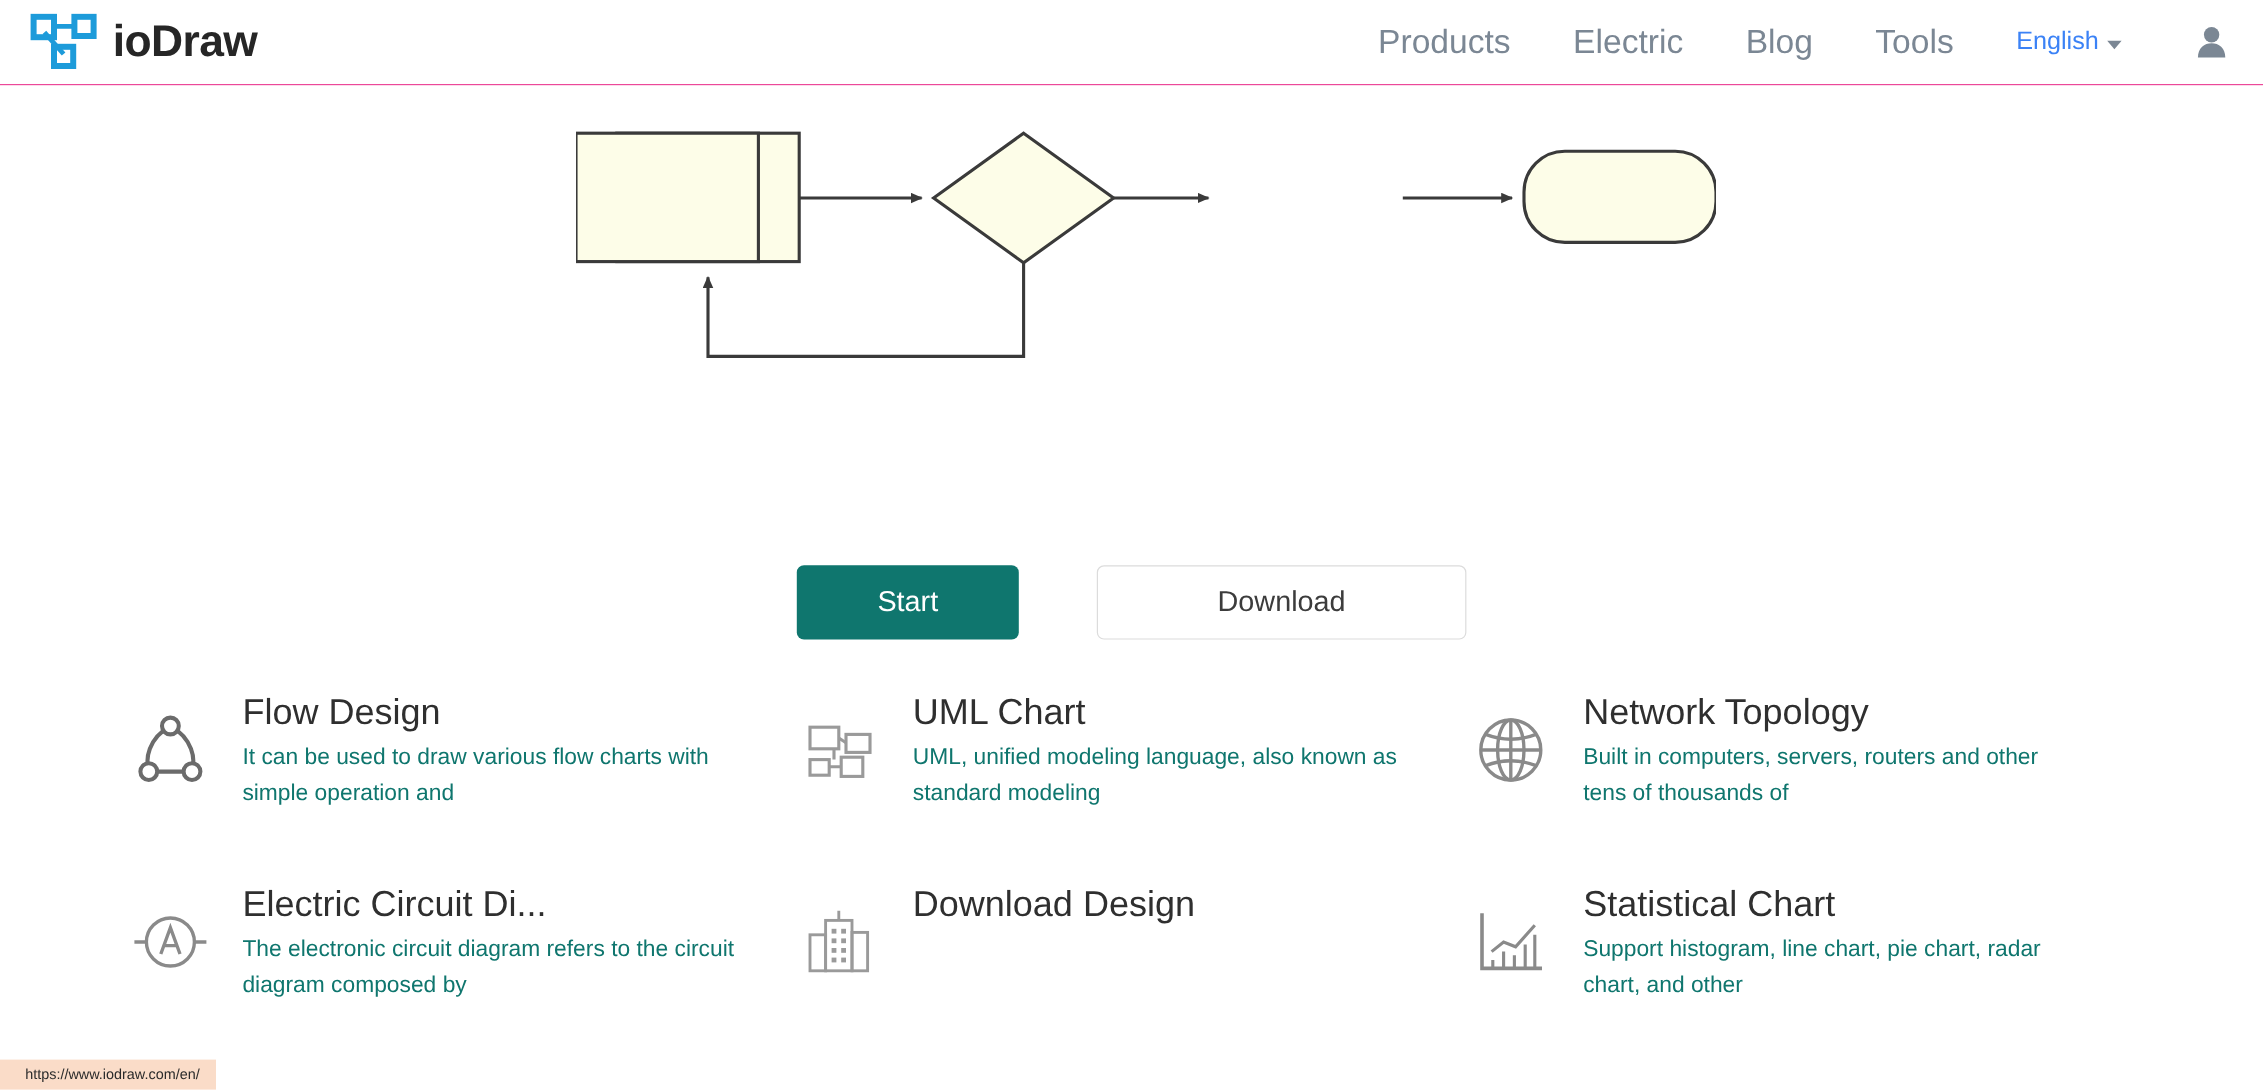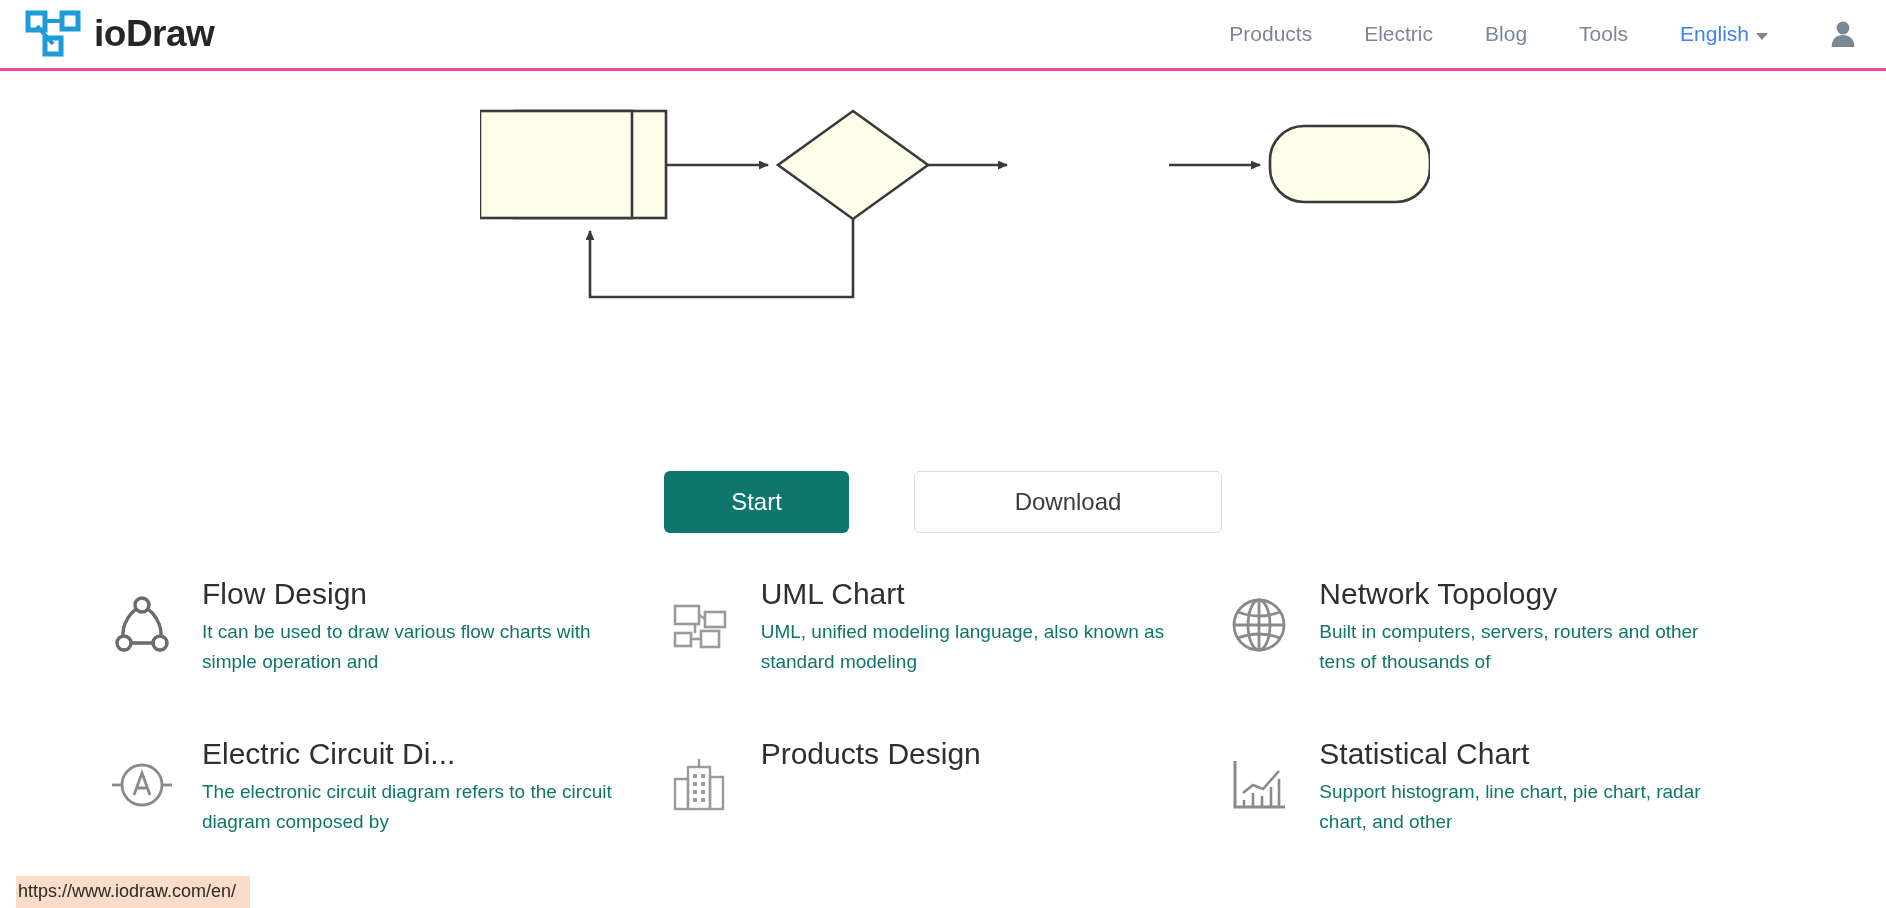--- a/index.html
+++ b/index.html
@@ -10,21 +10,21 @@
     background: #ffffff;
     font-family: "Liberation Sans", sans-serif;
     color: #3c3c3c;
   }
 
   
   .header {
     position: relative;
     height: 71px;
     width: 100%;
-    border-bottom: 3px solid #ec4899;
+    border-bottom: 1px solid #ec4899;
     background: #ffffff;
     display: flex;
     align-items: center;
   }
   .brand {
     display: flex;
     align-items: center;
     margin-left: 24px;
     text-decoration: none;
   }
@@ -40,21 +40,21 @@
     margin-left: 12px;
     letter-spacing: -0.5px;
   }
   .nav {
     margin-left: auto;
     margin-right: 30px;
     display: flex;
     align-items: center;
   }
   .nav-item {
-    font-size: 21px;
+    font-size: 28px;
     color: #7b8794;
     margin-left: 52px;
     cursor: pointer;
     white-space: nowrap;
   }
   .nav-item:first-child { margin-left: 0; }
   .lang-wrap {
     display: flex;
     align-items: center;
     margin-left: 52px;
@@ -159,26 +159,26 @@
     font-size: 19px;
     color: #0f766e;
     line-height: 1.6;
     margin-top: 4px;
     max-width: 420px;
   }
 
   
   .status-bar {
     position: absolute;
-    left: 16px;
+    left: 0;
     bottom: 0;
     background: #fadcc8;
     color: #2a2a2a;
-    font-size: 18px;
-    padding: 5px 14px 6px 2px;
+    font-size: 12px;
+    padding: 5px 14px 6px 21px;
     white-space: nowrap;
     z-index: 50;
   }
 </style>
 </head>
 <body>
 
 <div class="header">
 
   <div class="brand">
@@ -310,21 +310,21 @@
           <rect x="32" y="21" width="4" height="4"></rect>
         <rect x="24" y="29" width="4" height="4"></rect>
           <rect x="32" y="29" width="4" height="4"></rect>
         <rect x="24" y="37" width="4" height="4"></rect>
           <rect x="32" y="37" width="4" height="4"></rect>
         <rect x="24" y="45" width="4" height="4"></rect>
           <rect x="32" y="45" width="4" height="4"></rect>
       </g>
     </svg>
     <div class="feature-body">
-      <div class="feature-title">Products Design</div>
+      <div class="feature-title">Download Design</div>
     </div>
   </div>
 
   <div class="feature">
     <svg class="feature-icon" viewBox="0 0 64 64">
       <path d="M8 8 L8 54 L58 54" fill="none" stroke="#8a8a8a" stroke-width="3"></path>
       <path d="M16 40 L26 32 L36 36 L52 18" fill="none" stroke="#8a8a8a" stroke-width="2.6"></path>
       <g stroke="#8a8a8a" stroke-width="2.6">
         <line x1="17" y1="47" x2="17" y2="54"></line>
         <line x1="26" y1="40" x2="26" y2="54"></line>

